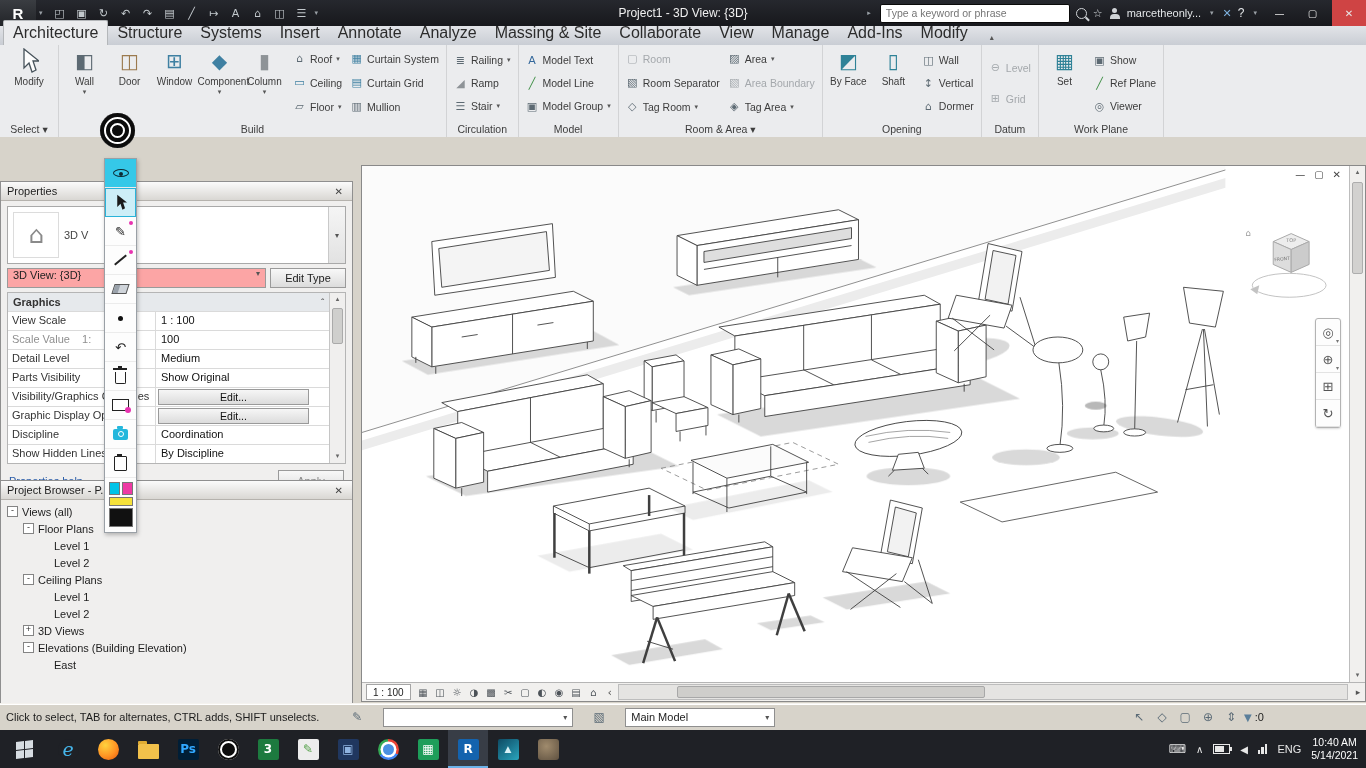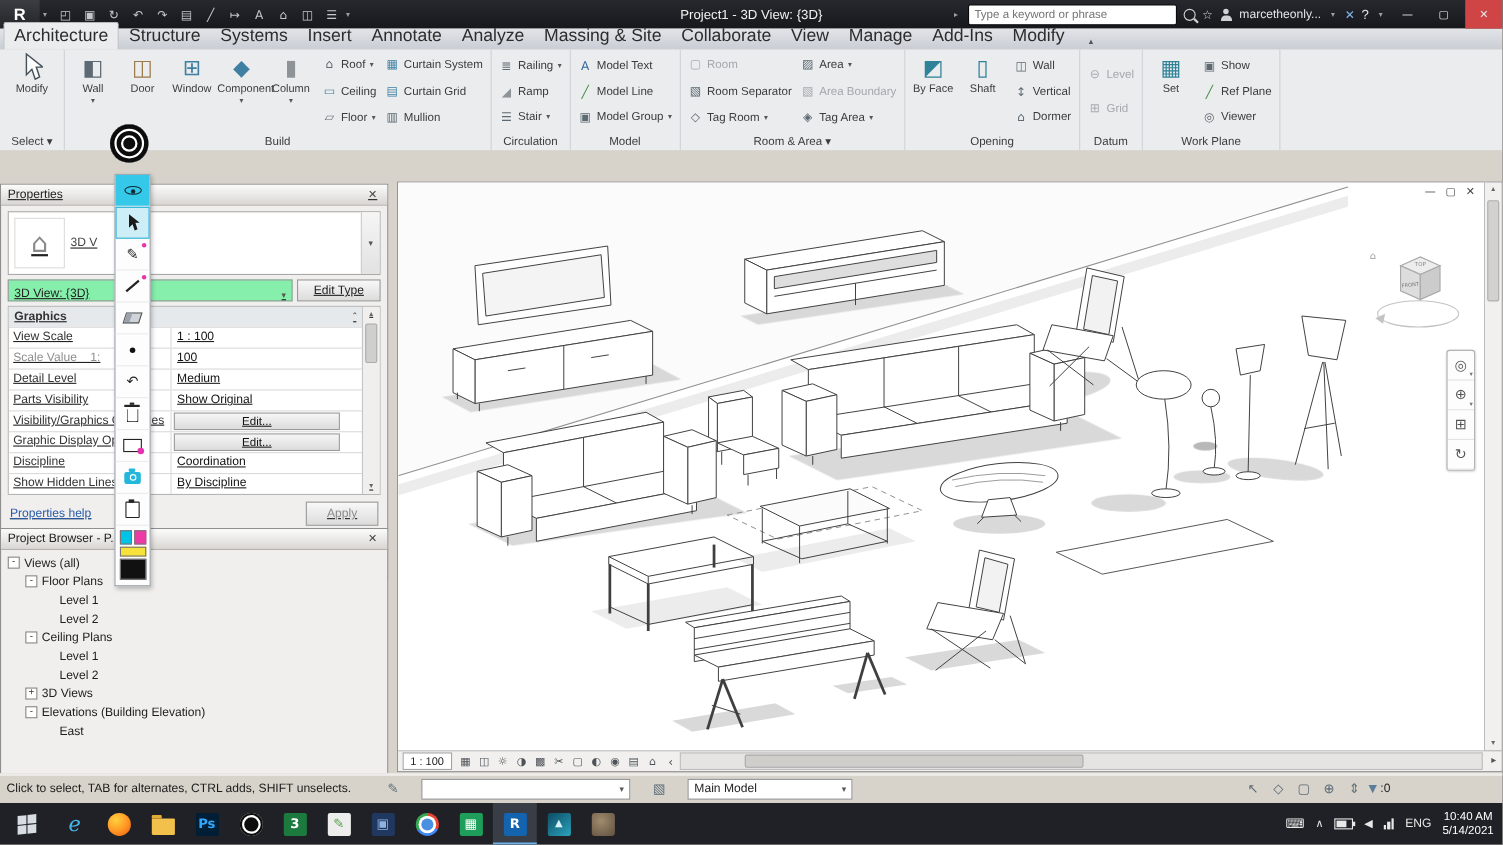--- a/index.html
+++ b/index.html
@@ -64,32 +64,32 @@
   .has-caret .scaret{display:inline;}
   .dis .blbl,.dis .slbl{color:#a4a8ac;}
   .modifybtn{width:52px;}
   .modarrow{width:20px;height:26px;}
 
   
   .workspace{position:absolute;top:137px;left:0;right:0;bottom:64px;background:#d7d3ca;}
 
   
   .floatpanel{position:absolute;left:0;width:353px;background:#f0efee;border:1px solid #8f8f8f;box-sizing:border-box;}
-  .props{top:30px;height:361px;text-decoration:underline;}
+  .props{top:44px;height:361px;}
   .pbrowser{top:343px;bottom:0;}
   .ptitle{height:18px;background:linear-gradient(#fbfbfb,#d9d7d3);border-bottom:1px solid #b5b2ad;
           display:flex;align-items:center;padding:0 6px;font-size:11px;color:#222;}
   .ptitle .x{margin-left:auto;font-size:10px;color:#444;padding:0 3px;}
   .typesel{margin:5px 6px 4px;height:56px;background:#fff;border:1px solid #a9a9a9;display:flex;align-items:center;position:relative;}
   .tsicon{width:44px;height:44px;margin:5px;border:1px solid #dcdcdc;display:flex;align-items:center;justify-content:center;}
   .tslabel{font-size:11px;color:#444;}
   .tscaret{position:absolute;right:0;top:0;bottom:0;width:16px;border-left:1px solid #c9c9c9;display:flex;
            align-items:center;justify-content:center;font-size:8px;color:#555;background:linear-gradient(#f5f5f5,#e2e2e2);}
   .selrow{display:flex;margin:0 6px 4px;gap:4px;}
-  .viewcombo{flex:1;height:20px;border:1px solid #9a9a9a;background:#86efac;display:flex;align-items:flex-end;
+  .viewcombo{flex:1;height:20px;border:1px solid #9a9a9a;background:#fca5a5;display:flex;align-items:flex-start;
              padding:0 5px;font-size:11px;box-sizing:border-box;}
   .viewcombo .cc{margin-left:auto;font-size:8px;color:#555;}
   .btn3d{background:linear-gradient(#f8f8f8,#dcdcdc);border:1px solid #9a9a9a;font-size:11px;display:flex;
          align-items:center;justify-content:center;}
   .edittype{width:76px;height:20px;box-sizing:border-box;}
   .pgrid{margin:0 6px;background:#fff;border:1px solid #b5b5b5;display:flex;}
   .gridrows{flex:1;min-width:0;}
   .ghead{height:18px;display:flex;align-items:center;padding:0 5px;font-weight:bold;font-size:11px;
          background:#e6e9ec;color:#333;}
   .ghead .col{margin-left:auto;font-size:9px;color:#555;}

